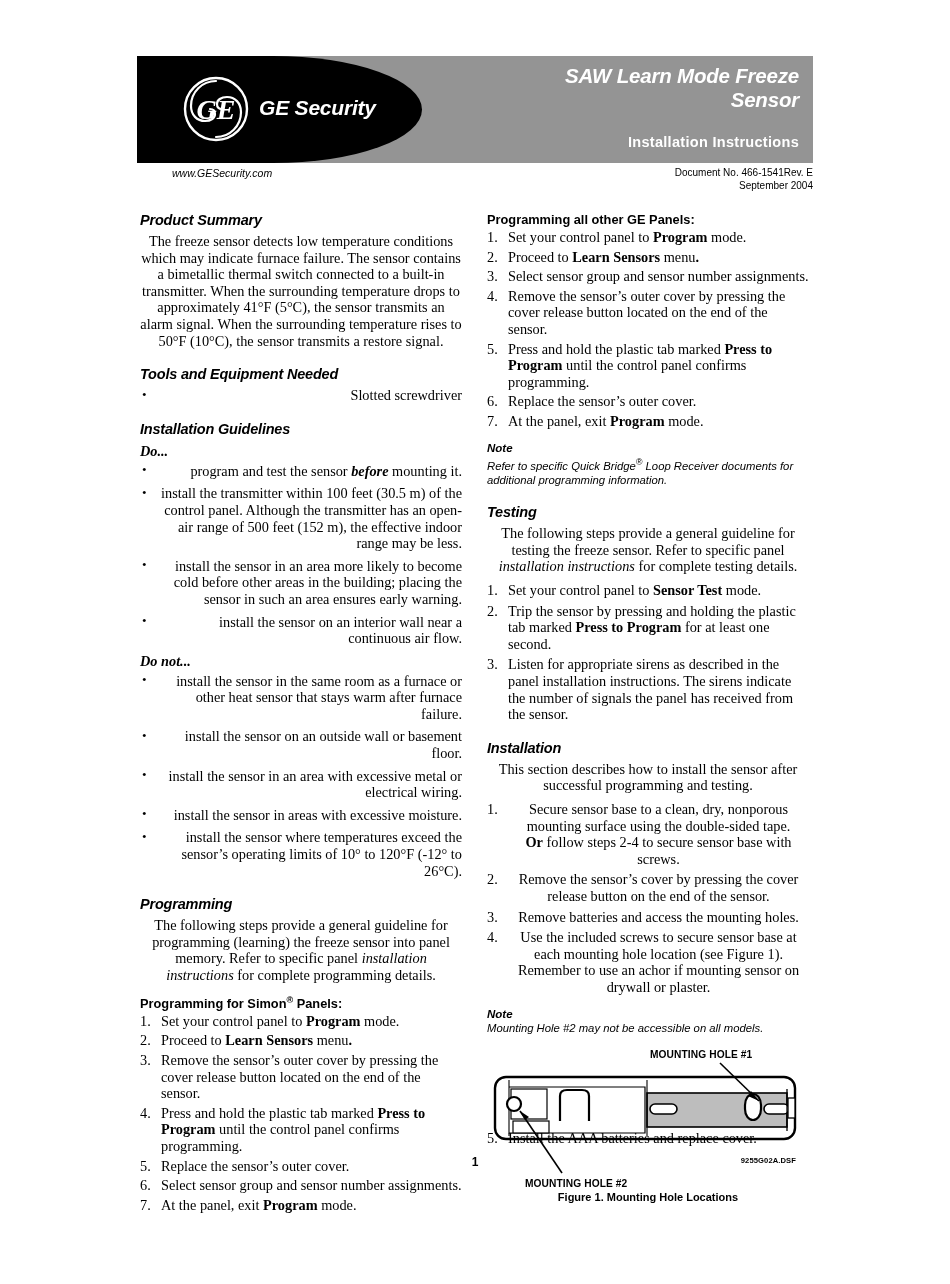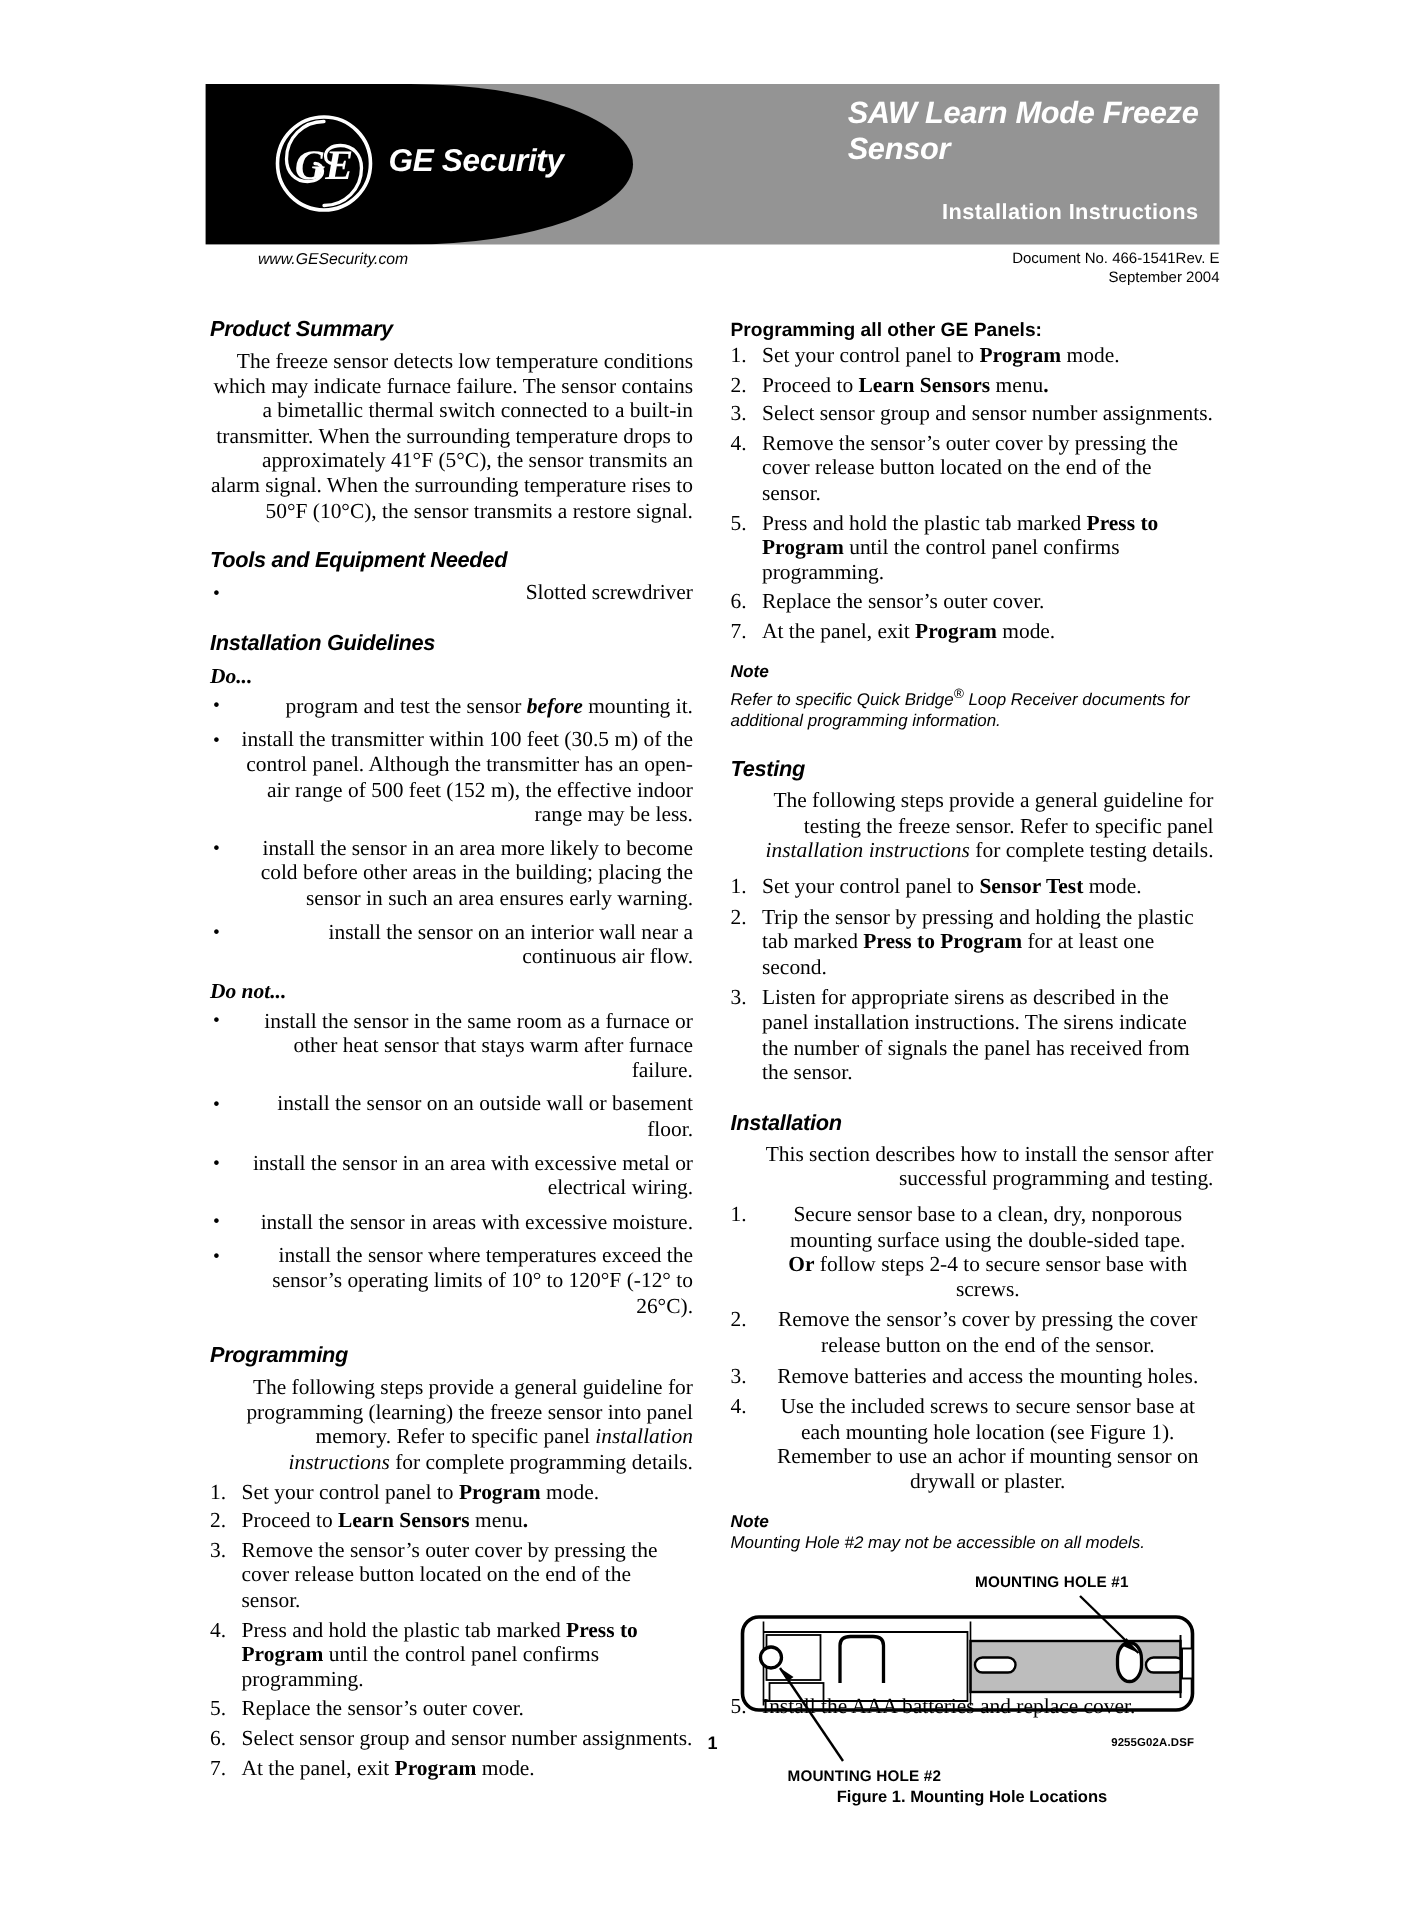--- a/index.html
+++ b/index.html
@@ -52,21 +52,21 @@
     font-weight: bold;
     font-style: italic;
     font-size: 21px;
     letter-spacing: -0.2px;
     white-space: nowrap;
   }
   #doc-title {
     position: absolute;
     right: 14px;
     top: 8px;
-    text-align: left;
+    text-align: right;
     color: #ffffff;
     font-family: "Liberation Sans", sans-serif;
     font-weight: bold;
     font-style: italic;
     font-size: 20.5px;
     line-height: 24px;
     letter-spacing: -0.2px;
   }
   #doc-subtitle {
     position: absolute;
@@ -142,21 +142,21 @@
     font-size: 11.3px;
     line-height: 14.5px;
     margin: 0;
     padding: 0;
   }
   p.body-text {
     font-size: 14.3px;
     line-height: 16.6px;
     margin: 0 0 3px 0;
     padding: 0;
-    text-align: right;
+    text-align: center;
   }
 
   
   ul.bullets {
     list-style: none;
     margin: 3px 0 0 0;
     padding: 0;
     text-align: right;
   }
   ul.bullets > li {
@@ -324,20 +324,21 @@
     <li>install the sensor in the same room as a furnace or other heat sensor that stays warm after furnace failure.</li>
     <li>install the sensor on an outside wall or basement floor.</li>
     <li>install the sensor in an area with excessive metal or electrical wiring.</li>
     <li>install the sensor in areas with excessive moisture.</li>
     <li>install the sensor where temperatures exceed the sensor’s operating limits of 10° to 120°F (-12° to 26°C).</li>
   </ul>
 
   <h2 class="section-heading spaced">Programming</h2>
   <p class="body-text">The following steps provide a general guideline for programming (learning) the freeze sensor into panel memory. Refer to specific panel <span class="it">installation instructions</span> for complete programming details.</p>
 
+  <h3 class="sub-heading" style="margin-top:11px;">Programming for Simon<sup class="reg">®</sup> Panels:</h3>
   <ol class="steps compact">
     <li>Set your control panel to <span class="bd">Program</span> mode.</li>
     <li>Proceed to <span class="bd">Learn Sensors</span> menu<span class="bd">.</span></li>
     <li>Remove the sensor’s outer cover by pressing the cover release button located on the end of the sensor.</li>
     <li>Press and hold the plastic tab marked <span class="bd">Press to Program</span> until the control panel confirms programming.</li>
     <li>Replace the sensor’s outer cover.</li>
     <li>Select sensor group and sensor number assignments.</li>
     <li>At the panel, exit <span class="bd">Program</span> mode.</li>
   </ol>
 </div>

